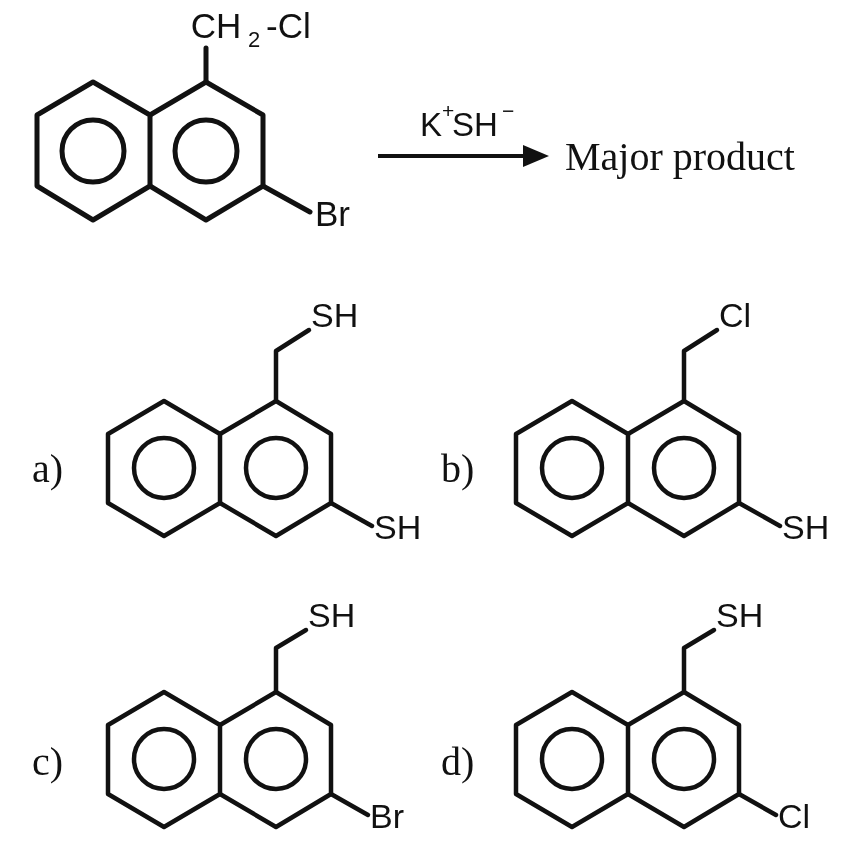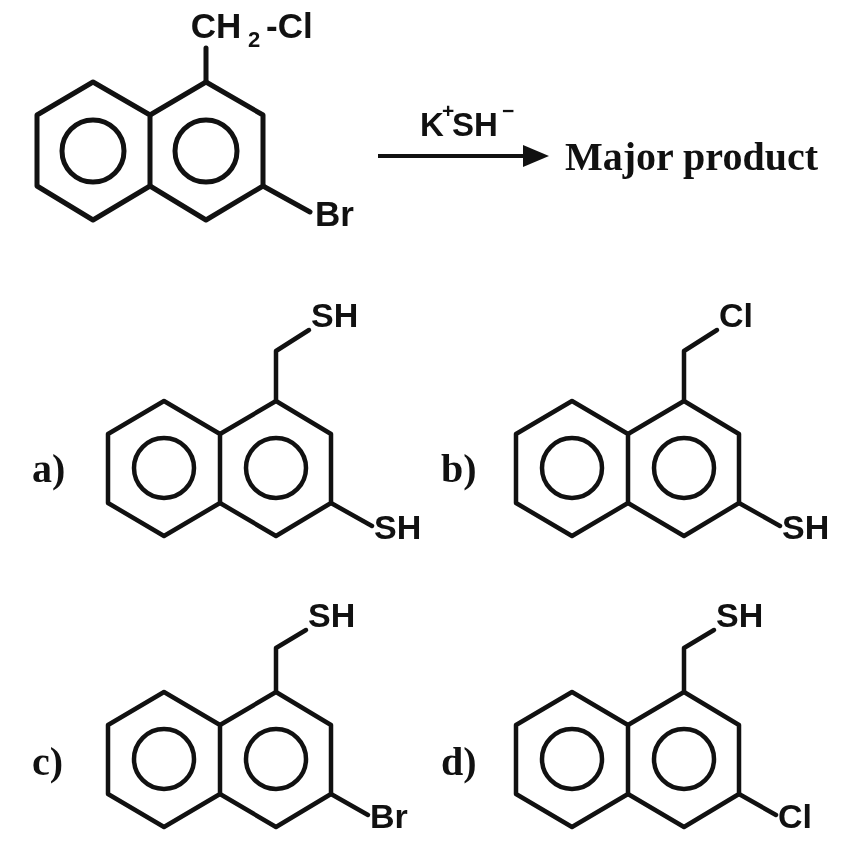--- a/index.html
+++ b/index.html
@@ -14,21 +14,20 @@
     position: relative;
     overflow: hidden;
     font-family: "Liberation Sans", sans-serif;
     color: #111111;
   }
   .page {
     position: absolute;
     left: 0; top: 0;
     width: 849px;
     height: 855px;
-    font-weight: bold;
   }
   svg { display: block; }
 
   .scheme-svg {
     position: absolute;
     left: 0; top: 0;
     width: 849px;
     height: 855px;
   }
 

